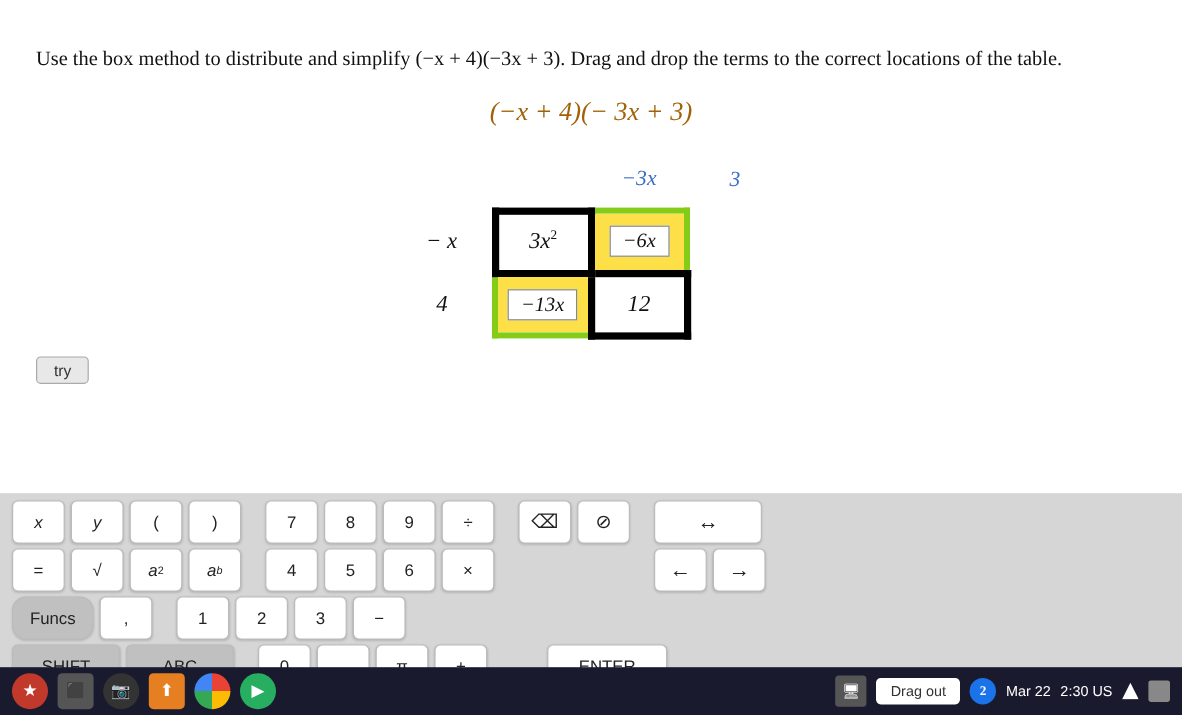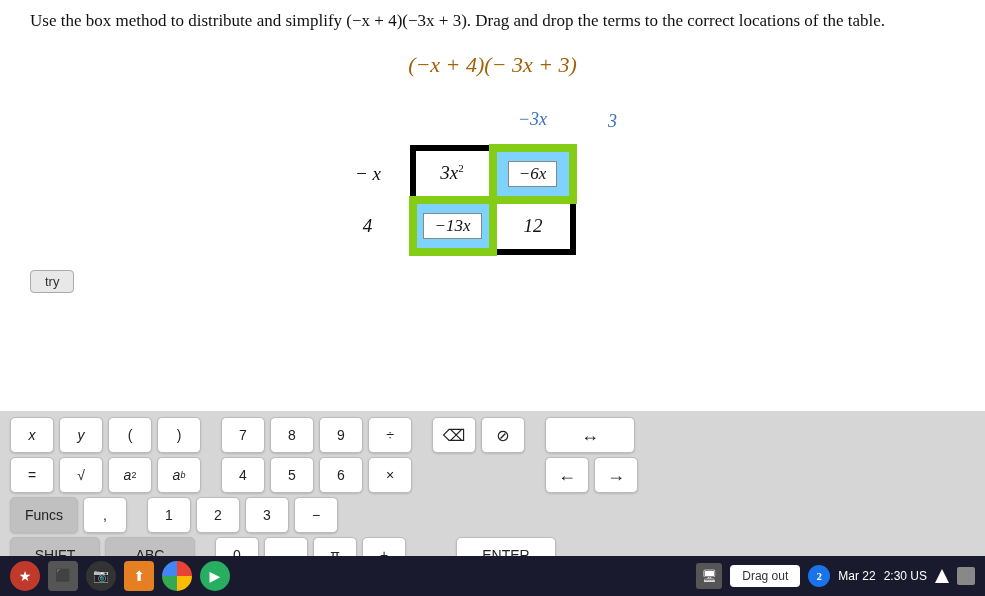--- a/index.html
+++ b/index.html
@@ -10,21 +10,21 @@
       font-family: 'Times New Roman', Times, serif;
       overflow: hidden;
       position: relative;
     }
 
     
     .content-area {
       background: #fff;
       width: 985px;
       height: 535px;
-      padding: 8px 30px;
+      padding: 36px 30px;
       position: relative;
     }
 
     .problem-text {
       font-size: 17px;
       line-height: 1.5;
       color: #111;
       margin-bottom: 18px;
       font-family: 'Times New Roman', Times, serif;
     }
@@ -70,22 +70,22 @@
       font-size: 19px;
       color: #111;
     }
 
     .box-table td.inner-cell {
       border: 6px solid #000000;
       font-size: 19px;
     }
 
     .box-table td.drop-cell {
-      border: 8px solid #84cc16;
-      background: #7dd3fc;
+      border: 5px solid #84cc16;
+      background: #fde047;
     }
 
     .drop-box {
       display: inline-block;
       border: 1.5px solid #888;
       background: #fff;
       padding: 2px 10px;
       font-size: 17px;
       font-style: italic;
     }
@@ -141,20 +141,21 @@
       justify-content: center;
       font-size: 14px;
       font-family: Arial, sans-serif;
       cursor: pointer;
       color: #222;
       box-shadow: 0 1px 2px rgba(0,0,0,0.15);
     }
 
     .kb-key.wide {
       min-width: 68px;
+      border-radius: 12px;
     }
 
     .kb-key.wider {
       min-width: 90px;
     }
 
     .kb-key.enter-key {
       min-width: 100px;
     }
 

